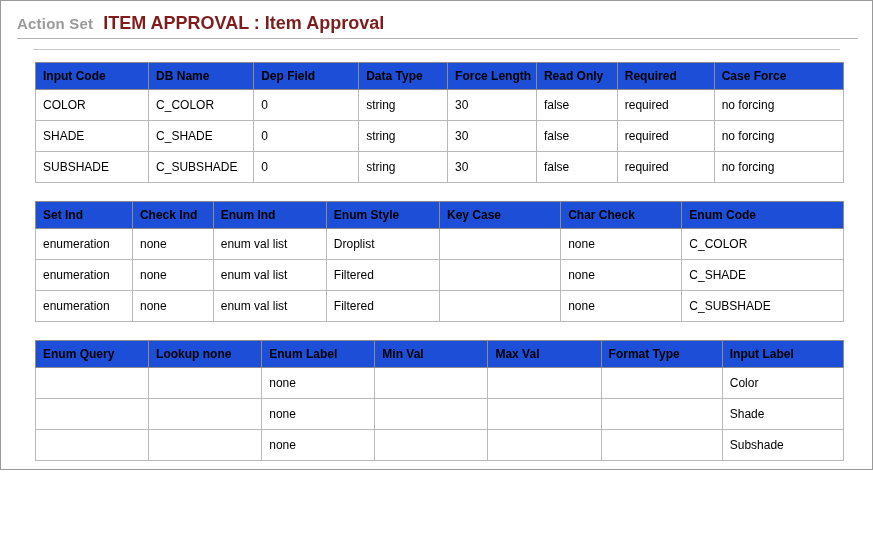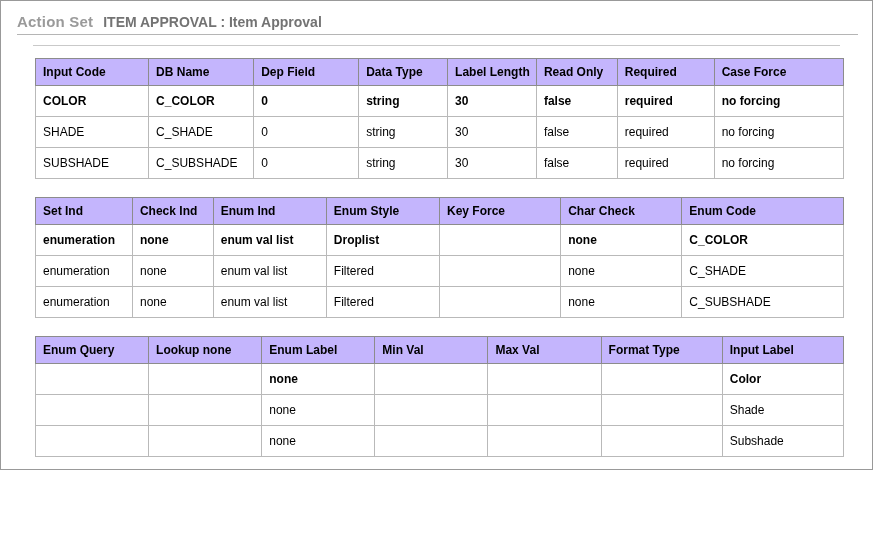--- a/index.html
+++ b/index.html
@@ -29,22 +29,22 @@
     gap: 10px;
     padding: 0 0 4px 2px;
   }
   .header-label {
     font-size: 15px;
     color: #9a9a9a;
     font-weight: bold;
     letter-spacing: 0.2px;
   }
   .header-title {
-    font-size: 14px;
-    color: #737373;
+    font-size: 18px;
+    color: #7f1d1d;
     font-weight: bold;
   }
   .header-rule {
     border-bottom: 1px solid #b5b5b5;
     margin: 0 0 10px 2px;
   }
   .section-title {
     font-size: 14px;
     font-weight: bold;
     color: #000000;
@@ -56,21 +56,21 @@
   }
   .tbl-wrap {
     margin: 0 14px 18px 20px;
   }
   table.grid {
     border-collapse: collapse;
     width: 100%;
     table-layout: fixed;
   }
   table.grid th {
-    background: #c4b5fd;
+    background: #1d4ed8;
     color: #000000;
     font-size: 12px;
     font-weight: bold;
     text-align: left;
     padding: 6px 6px 6px 7px;
     border: 1px solid #8c8c8c;
     white-space: nowrap;
     overflow: hidden;
   }
   table.grid td {
@@ -78,21 +78,20 @@
     font-size: 12px;
     padding: 8px 6px 8px 7px;
     border: 1px solid #b9b9b9;
     border-top: none;
     color: #000000;
     white-space: nowrap;
     overflow: hidden;
   }
   table.grid tr:first-child td {
     border-top: none;
-    font-weight: bold;
   }
 </style>
 </head>
 <body>
 
 <div class="page">
 
   <div class="header-row">
     <span class="header-label">Action Set</span>
     <span class="header-title">ITEM APPROVAL : Item Approval</span>
@@ -112,21 +111,21 @@
           <col style="width: 10%;">
           <col style="width: 12%;">
           <col style="width: 16%;">
         </colgroup>
       <thead>
           <tr>
             <th>Input Code</th>
             <th>DB Name</th>
             <th>Dep Field</th>
             <th>Data Type</th>
-            <th>Label Length</th>
+            <th>Force Length</th>
             <th>Read Only</th>
             <th>Required</th>
             <th>Case Force</th>
           </tr>
         </thead>
       <tbody>
           <tr>
             <td>COLOR</td>
             <td>C_COLOR</td>
             <td>0</td>
@@ -170,21 +169,21 @@
           <col style="width: 15%;">
           <col style="width: 15%;">
           <col style="width: 20%;">
         </colgroup>
       <thead>
           <tr>
             <th>Set Ind</th>
             <th>Check Ind</th>
             <th>Enum Ind</th>
             <th>Enum Style</th>
-            <th>Key Force</th>
+            <th>Key Case</th>
             <th>Char Check</th>
             <th>Enum Code</th>
           </tr>
         </thead>
       <tbody>
           <tr>
             <td>enumeration</td>
             <td>none</td>
             <td>enum val list</td>
             <td>Droplist</td>

